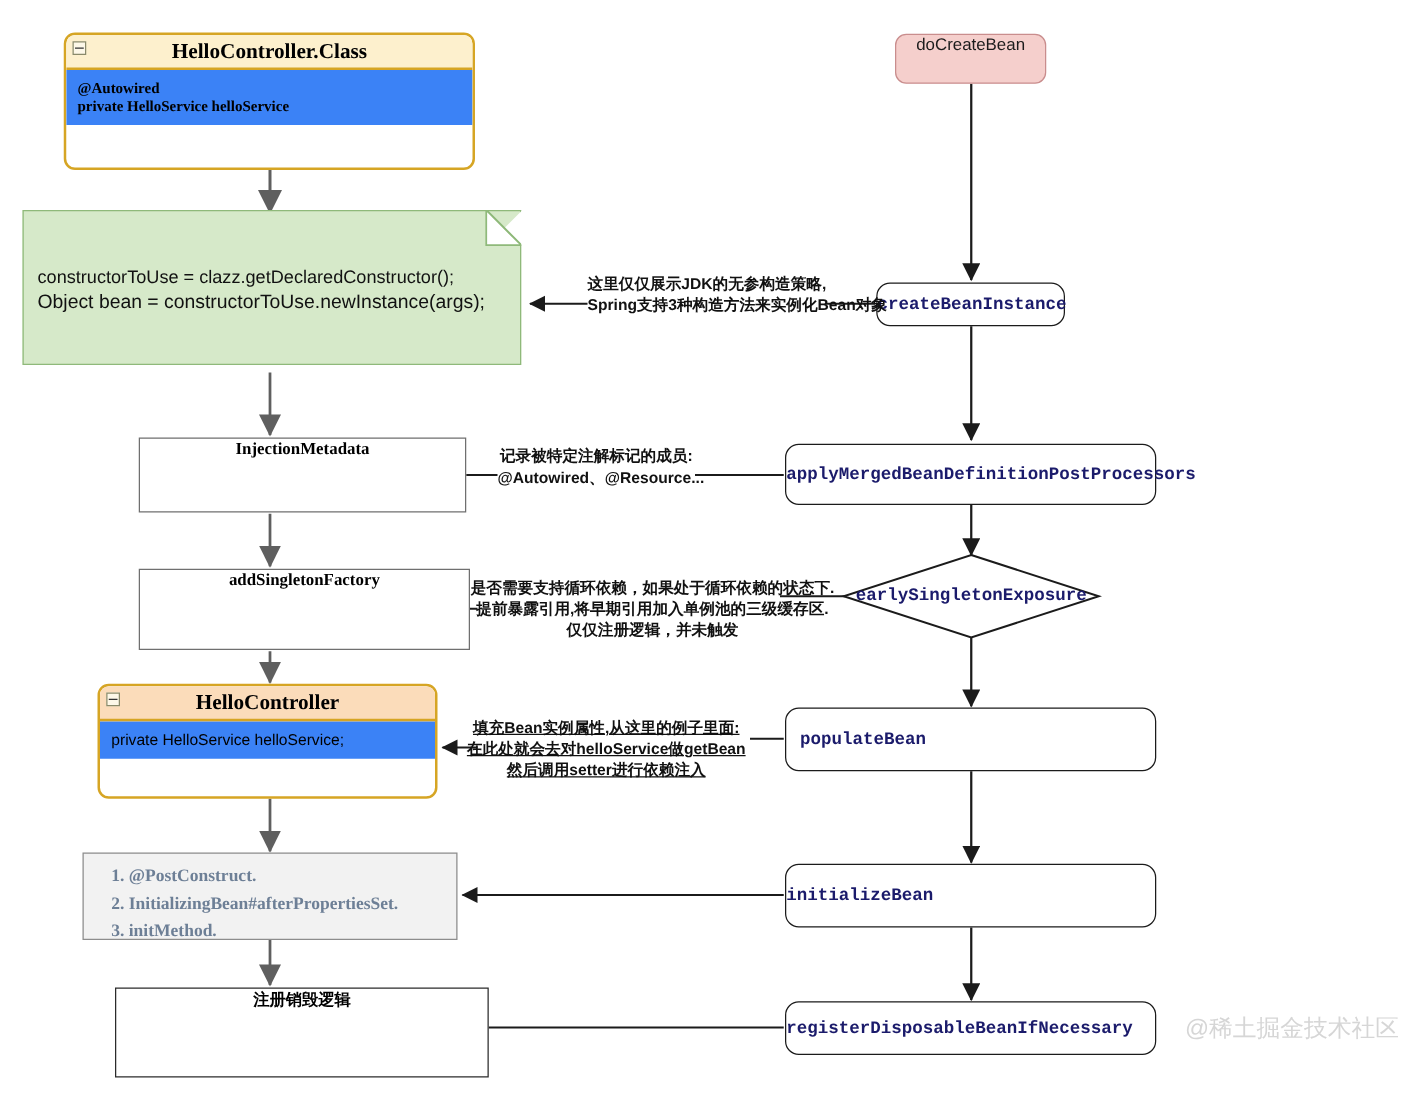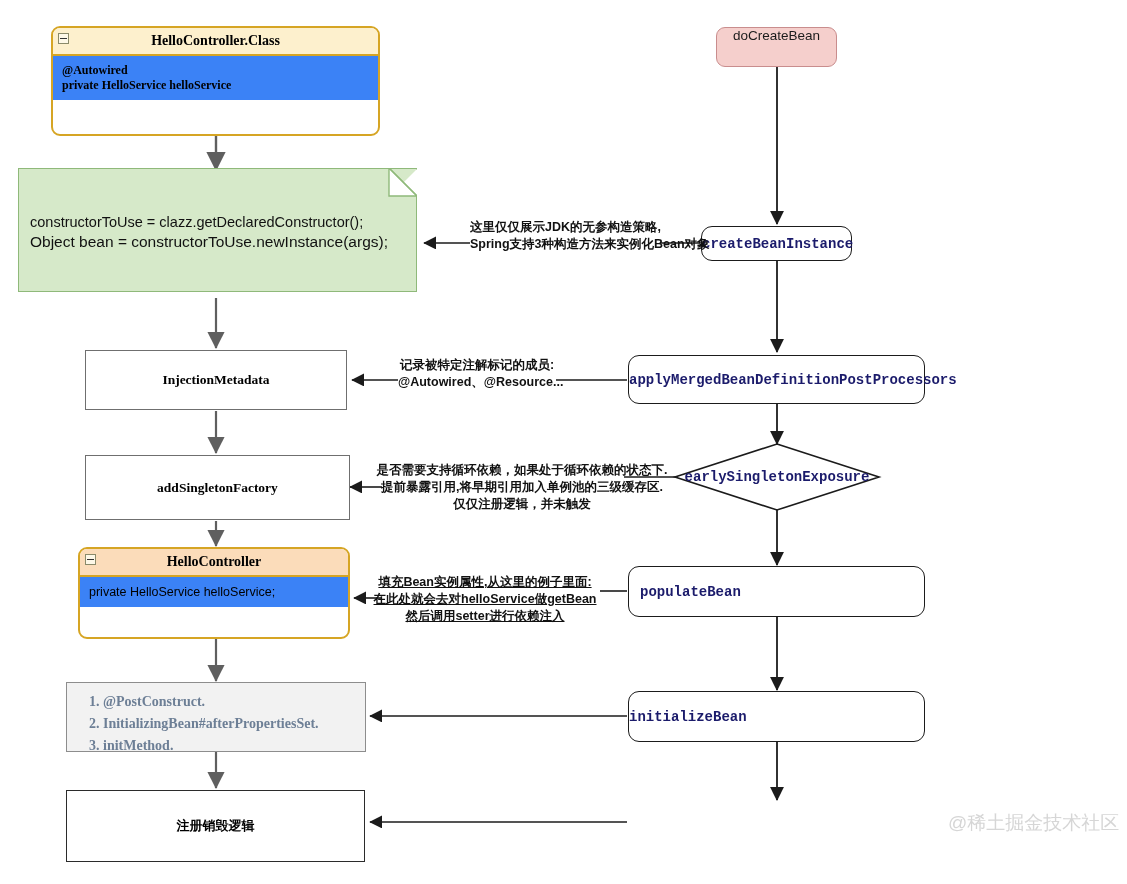--- a/index.html
+++ b/index.html
@@ -28,21 +28,21 @@
     border-radius: 9px;
     background: #ffffff;
     overflow: hidden;
   }
   .umlbox .uml-header {
     position: relative;
     height: 26px;
     line-height: 26px;
     text-align: center;
     font-weight: bold;
-    font-size: 14px;
+    font-size: 17px;
     color: #000;
     border-bottom: 2px solid #d6a524;
   }
   .umlbox.pale .uml-header { background: #fdf0cd; }
   .umlbox.peach .uml-header { background: #fbdcba; }
   .umlbox .uml-body {
     padding: 7px 9px;
     font-size: 12.5px;
     line-height: 16px;
     color: #000;
@@ -101,25 +101,26 @@
     line-height: 20px;
     color: #111;
     white-space: nowrap;
   }
 
   
   .rect {
     border: 1.6px solid #6f6f6f;
     background: #ffffff;
     display: flex;
-    align-items: center;
+    align-items: flex-start;
     justify-content: center;
     font-weight: bold;
     font-size: 13.5px;
     color: #000;
+    margin-left: 26px;
   }
   .rect.thinblack { border: 1.4px solid #2b2b2b; }
   .rect.cn {
     font-family: "Liberation Sans", "DejaVu Sans", sans-serif;
     font-weight: bold;
     font-size: 13px;
   }
 
   
   .listbox {
@@ -328,20 +329,23 @@
   </div>
 
   <div class="node proc" style="left:628px; top:566px; width:297px; height:51px;padding-left:11px;">
     <span>populateBean</span>
   </div>
 
   <div class="node proc" style="left:628px; top:691px; width:297px; height:51px;">
     <span>initializeBean</span>
   </div>
 
+  <div class="node proc" style="left:628px; top:801px; width:297px; height:43px;">
+    <span>registerDisposableBeanIfNecessary</span>
+  </div>
 
   <div class="edge-label" style="left:470px; top:219px; width:190px;">
     <div>这里仅仅展示JDK的无参构造策略,</div>
     <div>Spring支持3种构造方法来实例化Bean对象</div>
   </div>
 
   <div class="edge-label" style="left:398px; top:357px; width:158px;">
     <div>记录被特定注解标记的成员:</div>
     <div>@Autowired、@Resource...</div>
   </div>

